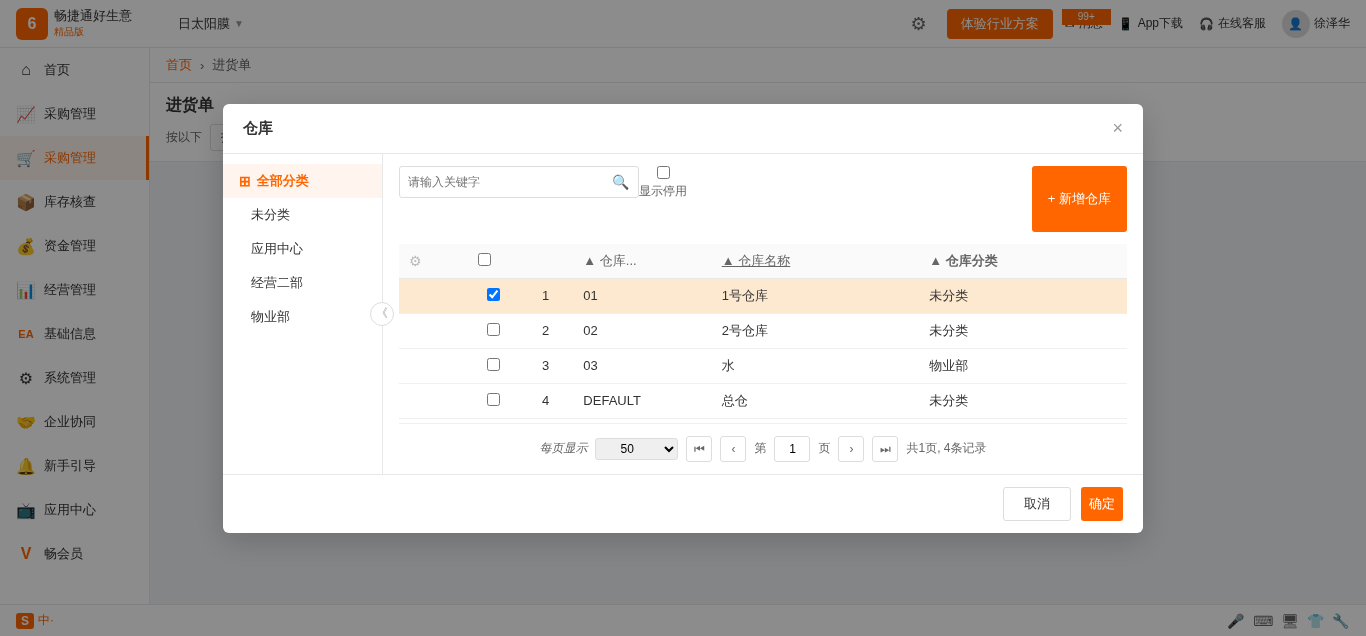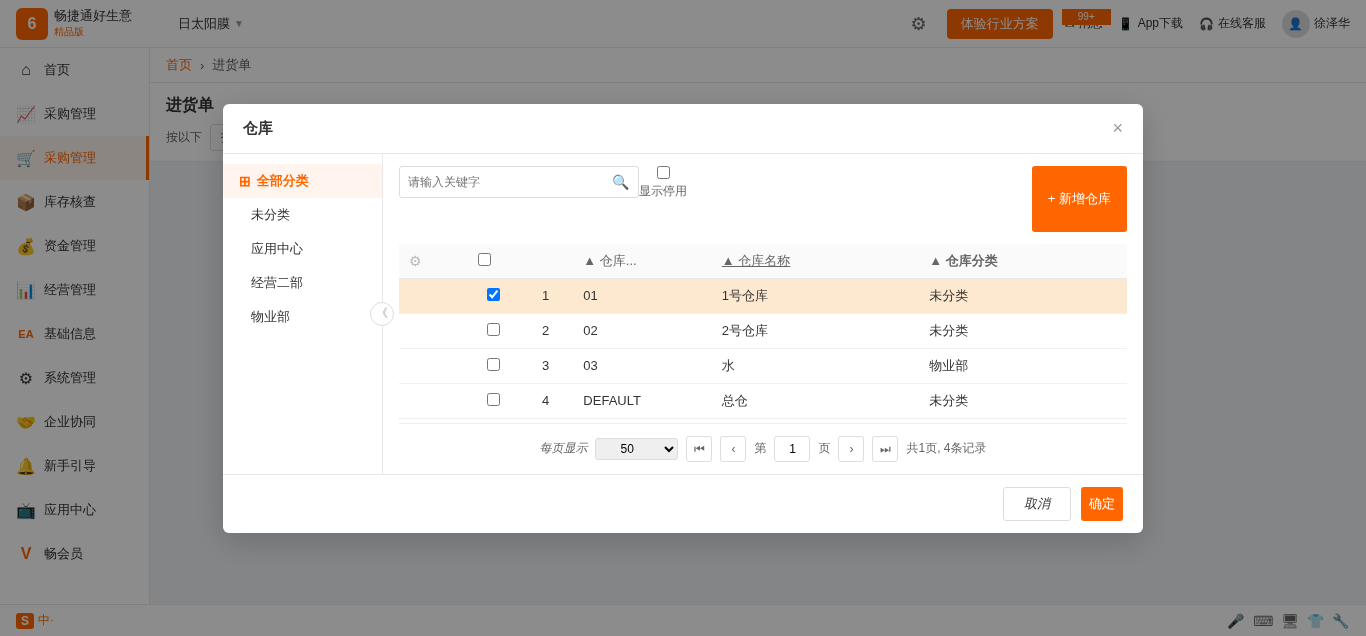--- a/index.html
+++ b/index.html
@@ -223,21 +223,21 @@
     .page-info { color: #666; font-size: 12px; }
 
     
     .modal-footer {
       padding: 12px 20px;
       border-top: 1px solid #e8e8e8;
       display: flex; justify-content: flex-end; gap: 10px;
     }
     .btn-cancel {
       border: 1px solid #ddd; background: #fff; border-radius: 3px;
-      padding: 7px 20px; cursor: pointer; font-size: 13px; color: #333; font-style: italic;
+      padding: 7px 20px; cursor: pointer; font-size: 13px; color: #333;
     }
     .btn-confirm {
       background: #f60; color: #fff; border: none; border-radius: 3px;
       padding: 7px 8px; cursor: pointer; font-size: 13px;
     }
 
     
     .bottom-bar {
       position: fixed; bottom: 0; left: 0; right: 0;
       height: 32px;

